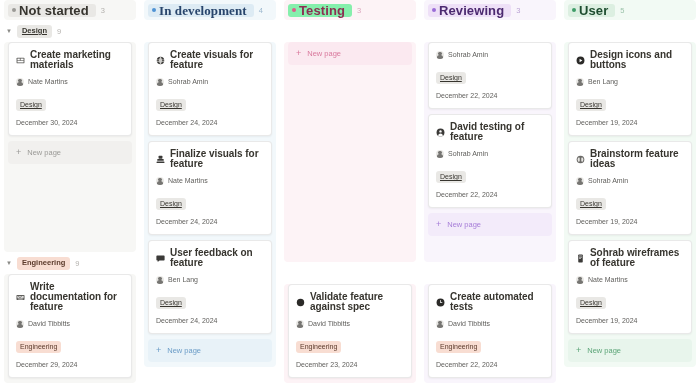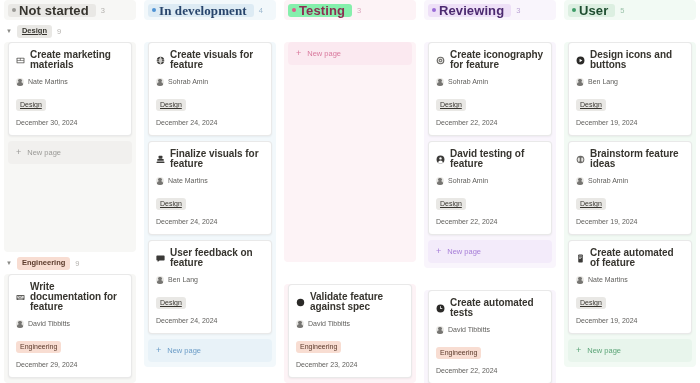--- a/index.html
+++ b/index.html
@@ -366,31 +366,20 @@
       <div class="col-head" style="background: rgb(249, 245, 252);">
         <span class="pill" style="background: rgb(238, 224, 247); color: rgb(76, 42, 112);">
           <span class="dot" style="background: rgb(154, 109, 215);"></span>
           <span>Reviewing</span>
         </span>
         <span class="count" style="color: rgb(187, 163, 212);">3</span>
       </div>
       <div class="group-head-row"></div>
       <div class="stack fill" style="background: rgb(249, 245, 252);">
         <div class="card">
-          <div class="card-title-row">
-            <span class="card-icon">
-              <svg width="9" height="9" viewBox="0 0 16 16">
-                <circle cx="8" cy="8" r="6.8" fill="#6b6a67"></circle>
-                <circle cx="8" cy="8" r="4.7" fill="#e6e5e2"></circle>
-                <circle cx="8" cy="8" r="3.1" fill="#6b6a67"></circle>
-                <circle cx="8" cy="8" r="1.5" fill="#e6e5e2"></circle>
-              </svg>
-            </span>
-            <span class="card-title">Create iconography for feature</span>
-          </div>
           <div class="person-row">
             <span class="avatar"></span>
             <span class="person-name">Sohrab Amin</span>
           </div>
           <div class="tag-row"><span class="tag tag-design">Design</span></div>
           <div class="date">December 22, 2024</div>
         </div>
         <div class="card">
           <div class="card-title-row">
             <span class="card-icon">
@@ -484,21 +473,21 @@
         <div class="card">
           <div class="card-title-row">
             <span class="card-icon">
               <svg width="9" height="9" viewBox="0 0 16 16">
                 <rect x="4" y="1" width="8" height="14" rx="1.2" fill="#3b3a38"></rect>
                 <rect x="5.4" y="3" width="5.2" height="1" fill="#fff"></rect>
                 <rect x="5.4" y="5.2" width="5.2" height="1" fill="#fff"></rect>
                 <rect x="5.4" y="7.4" width="3.4" height="1" fill="#fff"></rect>
               </svg>
             </span>
-            <span class="card-title">Create automated of feature</span>
+            <span class="card-title">Sohrab wireframes of feature</span>
           </div>
           <div class="person-row">
             <span class="avatar"></span>
             <span class="person-name">Nate Martins</span>
           </div>
           <div class="tag-row"><span class="tag tag-design">Design</span></div>
           <div class="date">December 19, 2024</div>
         </div>
         <div class="new-page" style="background: rgb(232, 245, 236); color: rgb(92, 165, 120);">
           <span class="plus">+</span>

